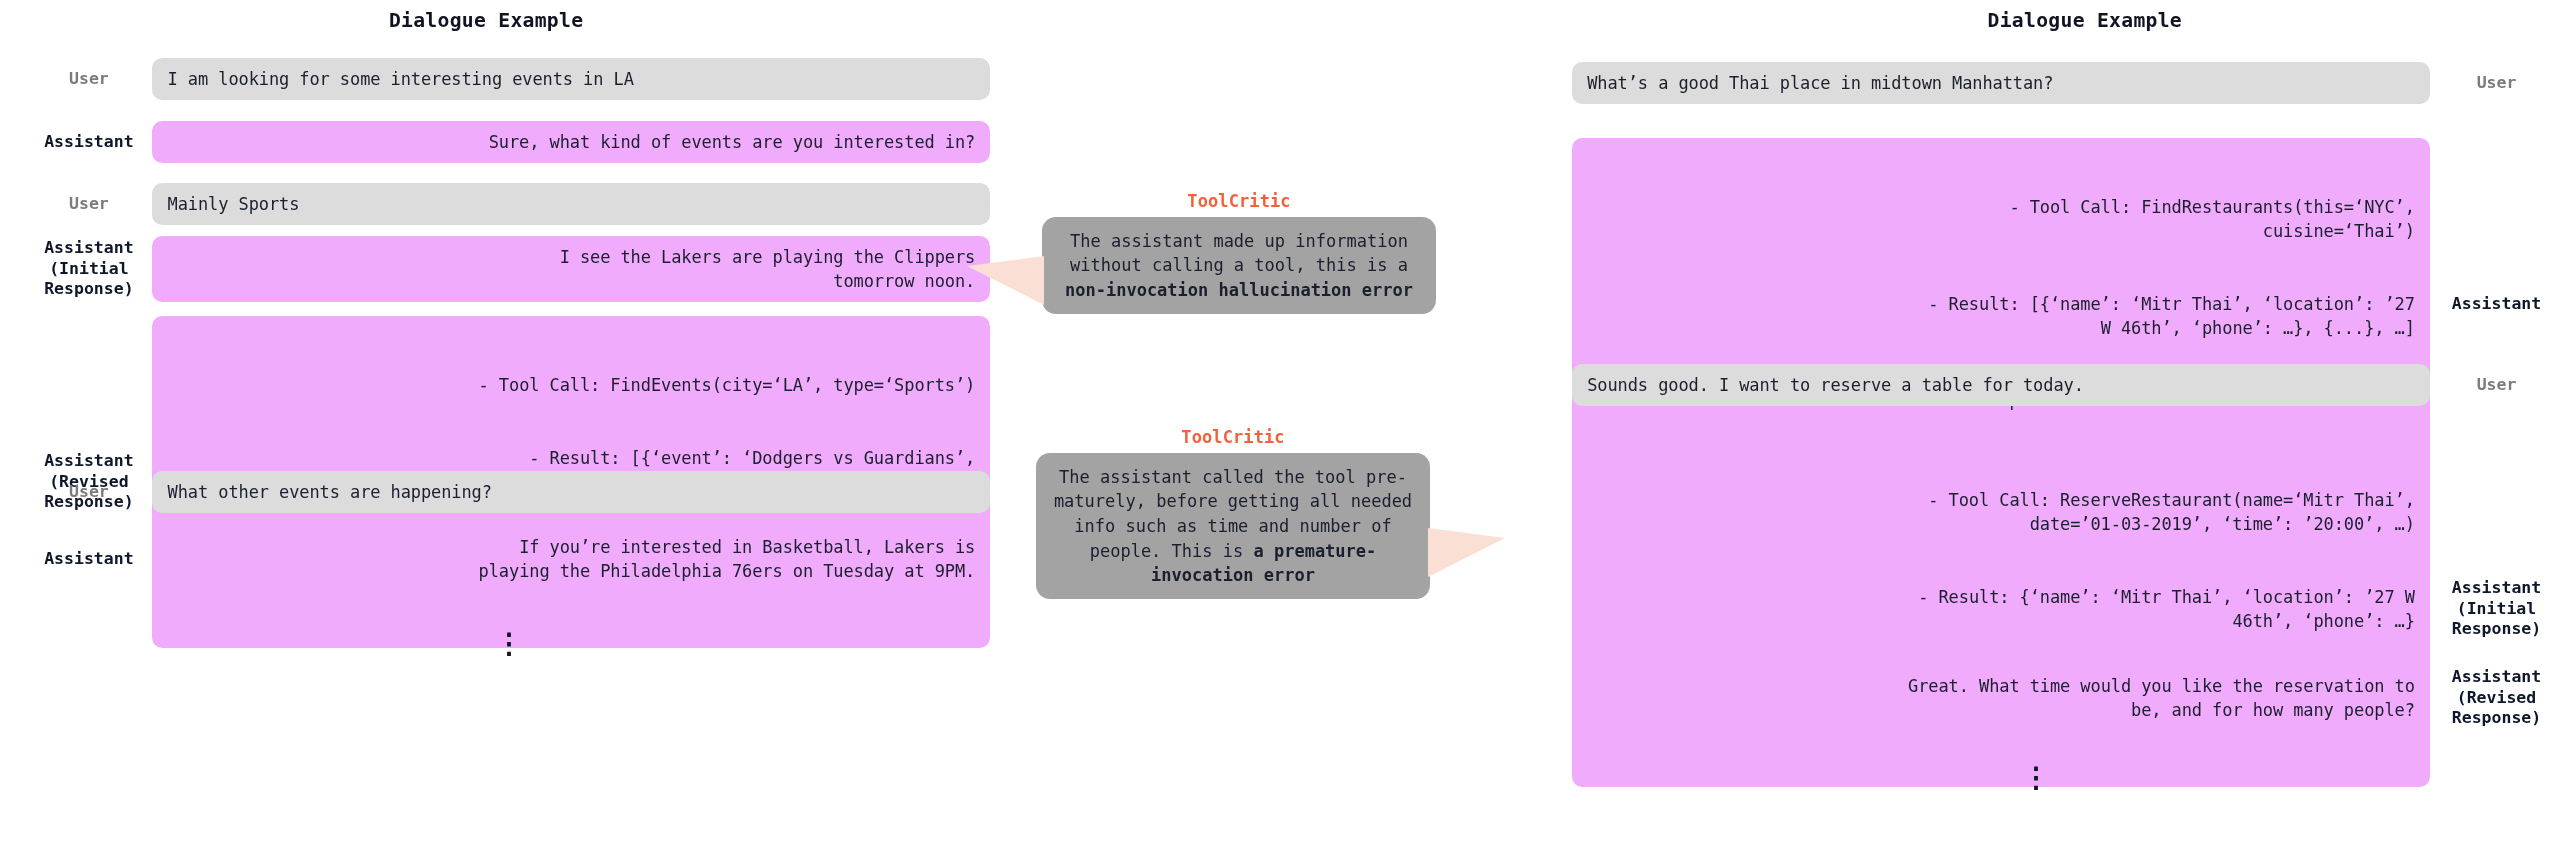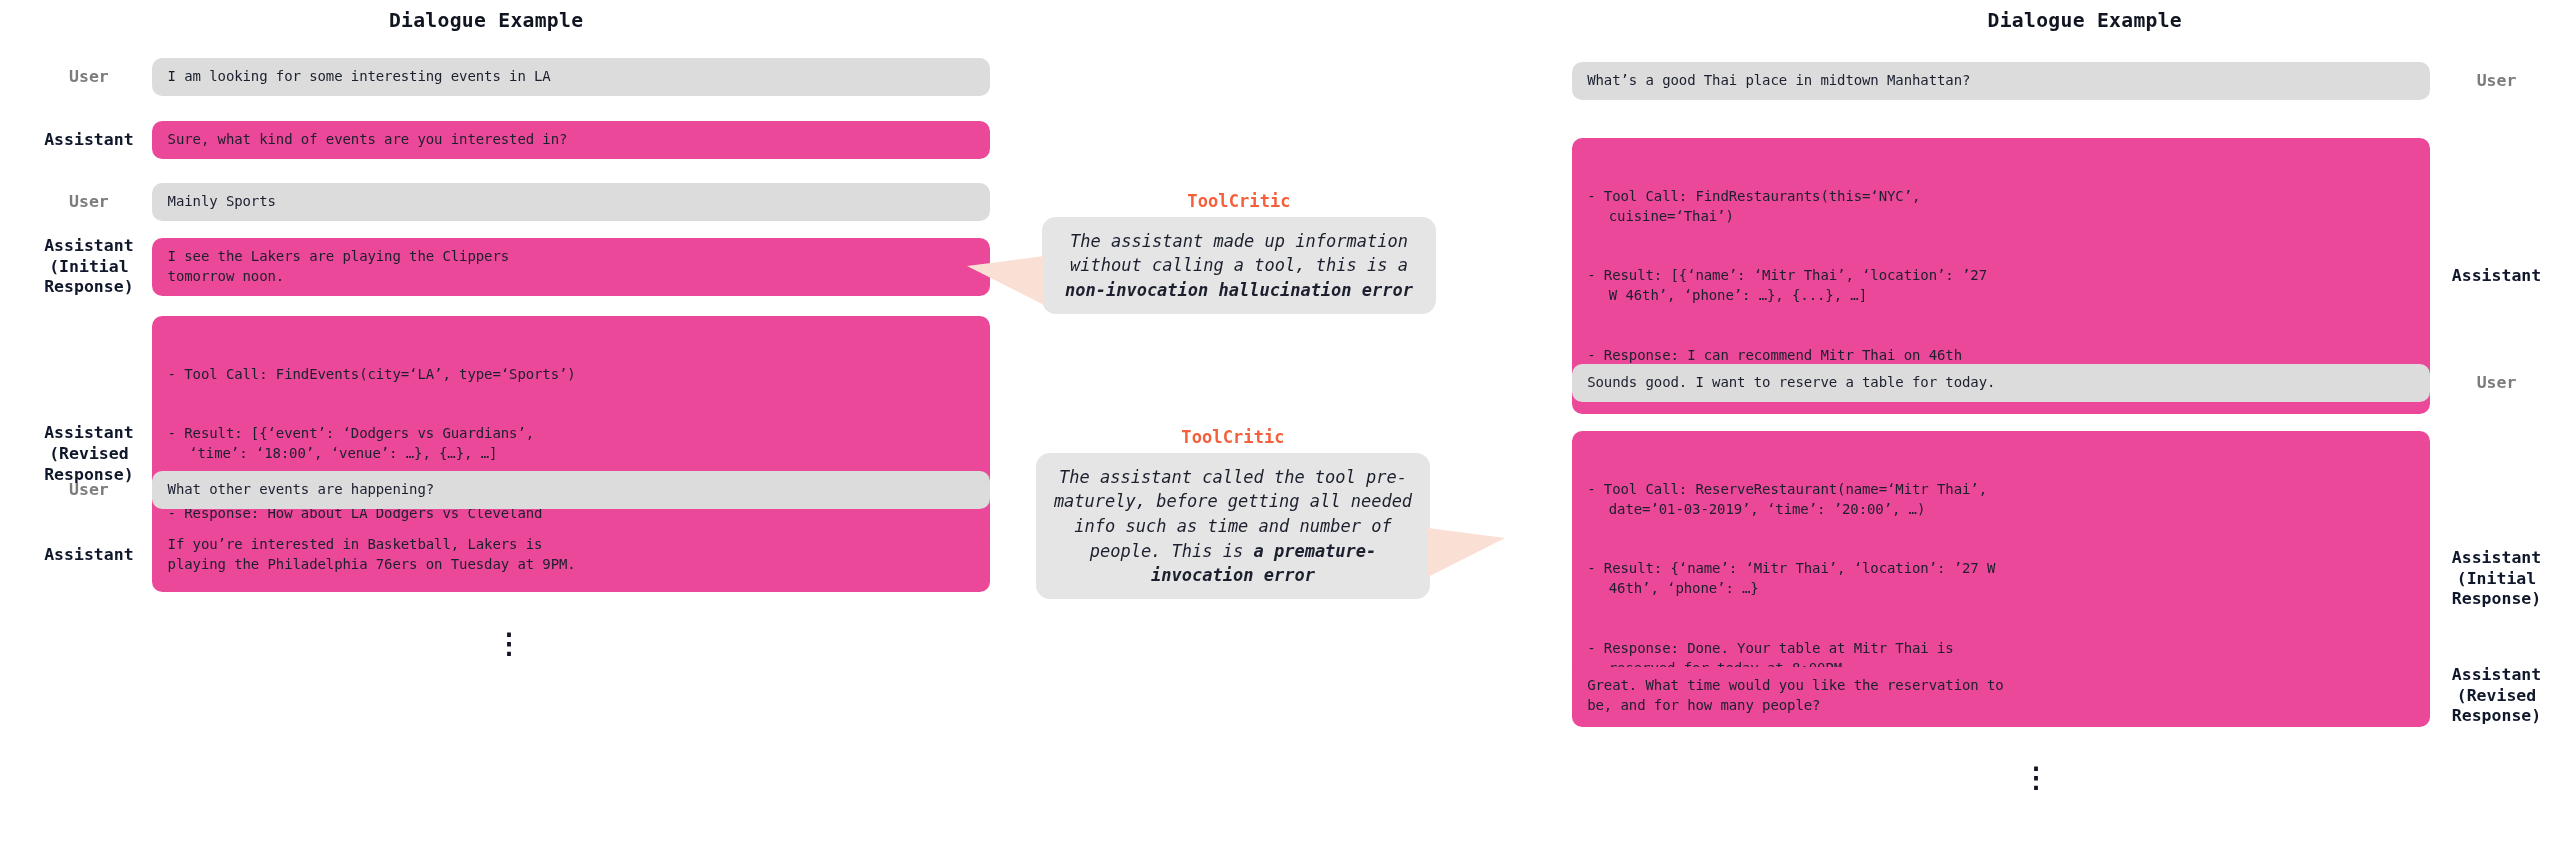--- a/index.html
+++ b/index.html
@@ -54,28 +54,28 @@
     color: #7c7c7c;
     text-align: center;
   }
   .speaker.assistant { color: #0f172a; }
   .col-right .speaker { flex: 0 0 133px; }
 
   .bubble {
     flex: 1 1 auto;
     border-radius: 10.2px;
     padding: 9px 15.2px;
-    font-size: 14px;
+    font-size: 17px;
     line-height: 1.42;
     letter-spacing: -0.1px;
     box-sizing: border-box;
     white-space: pre-wrap;
   }
   .bubble.user      { background: #dcdcdc; }
-  .bubble.assistant { background: #ec4899; }
+  .bubble.assistant { background: #f0abfc; text-align: right; }
 
   
   .bubble .li {
     display: block;
     padding-left: 21.6px;
     text-indent: -21.6px;
   }
 
   
   .critic {
@@ -85,28 +85,27 @@
   .critic-title {
     text-align: center;
     font-size: 17px;
     font-weight: bold;
     color: #f4603c;
     margin-bottom: 6.4px;
     letter-spacing: 0.1px;
   }
   .critic-box {
     position: relative;
-    background: #e5e5e5;
+    background: #a3a3a3;
     border-radius: 14px;
     padding: 11.4px 16.5px;
     font-size: 17px;
     line-height: 1.45;
     text-align: center;
     color: #1b1f2e;
-    font-style: italic;
   }
   .critic-box b { font-weight: bold; }
 
   .tail {
     position: absolute;
     width: 0;
     height: 0;
   }
   .tail-left {
     left: -75px;

